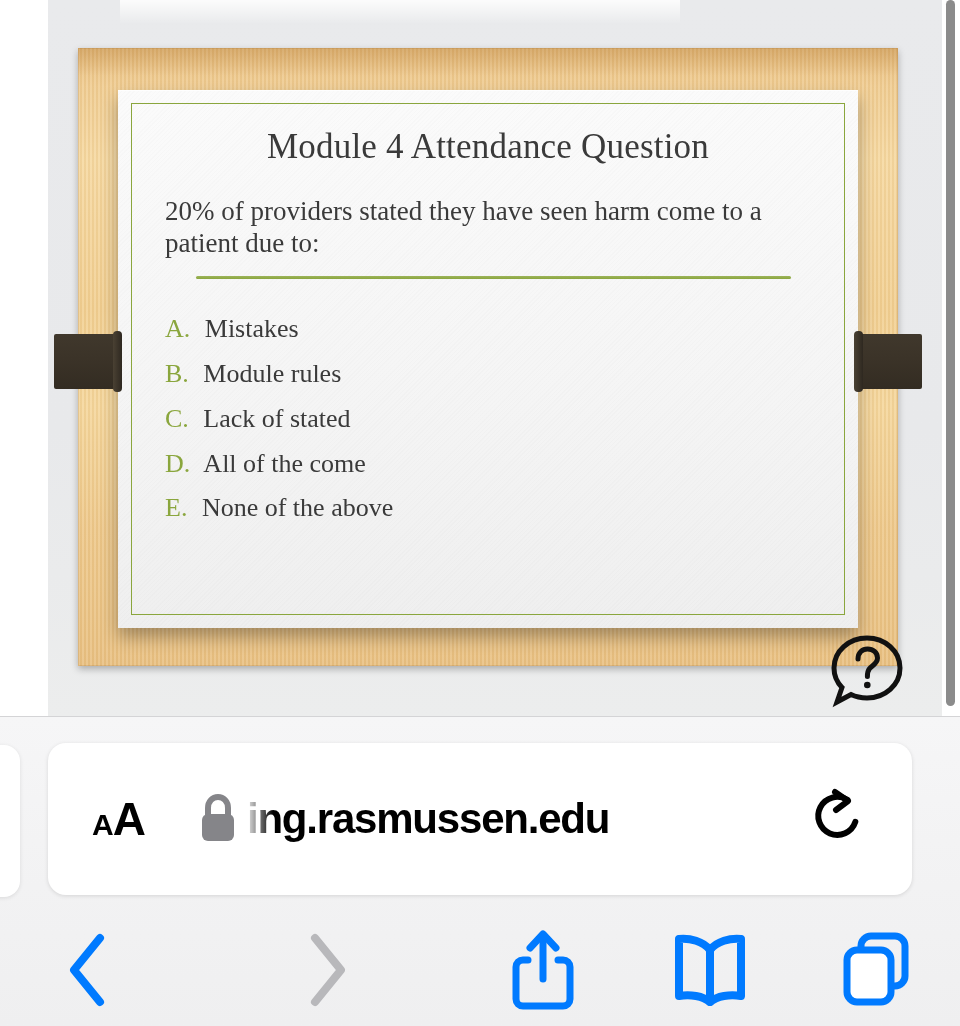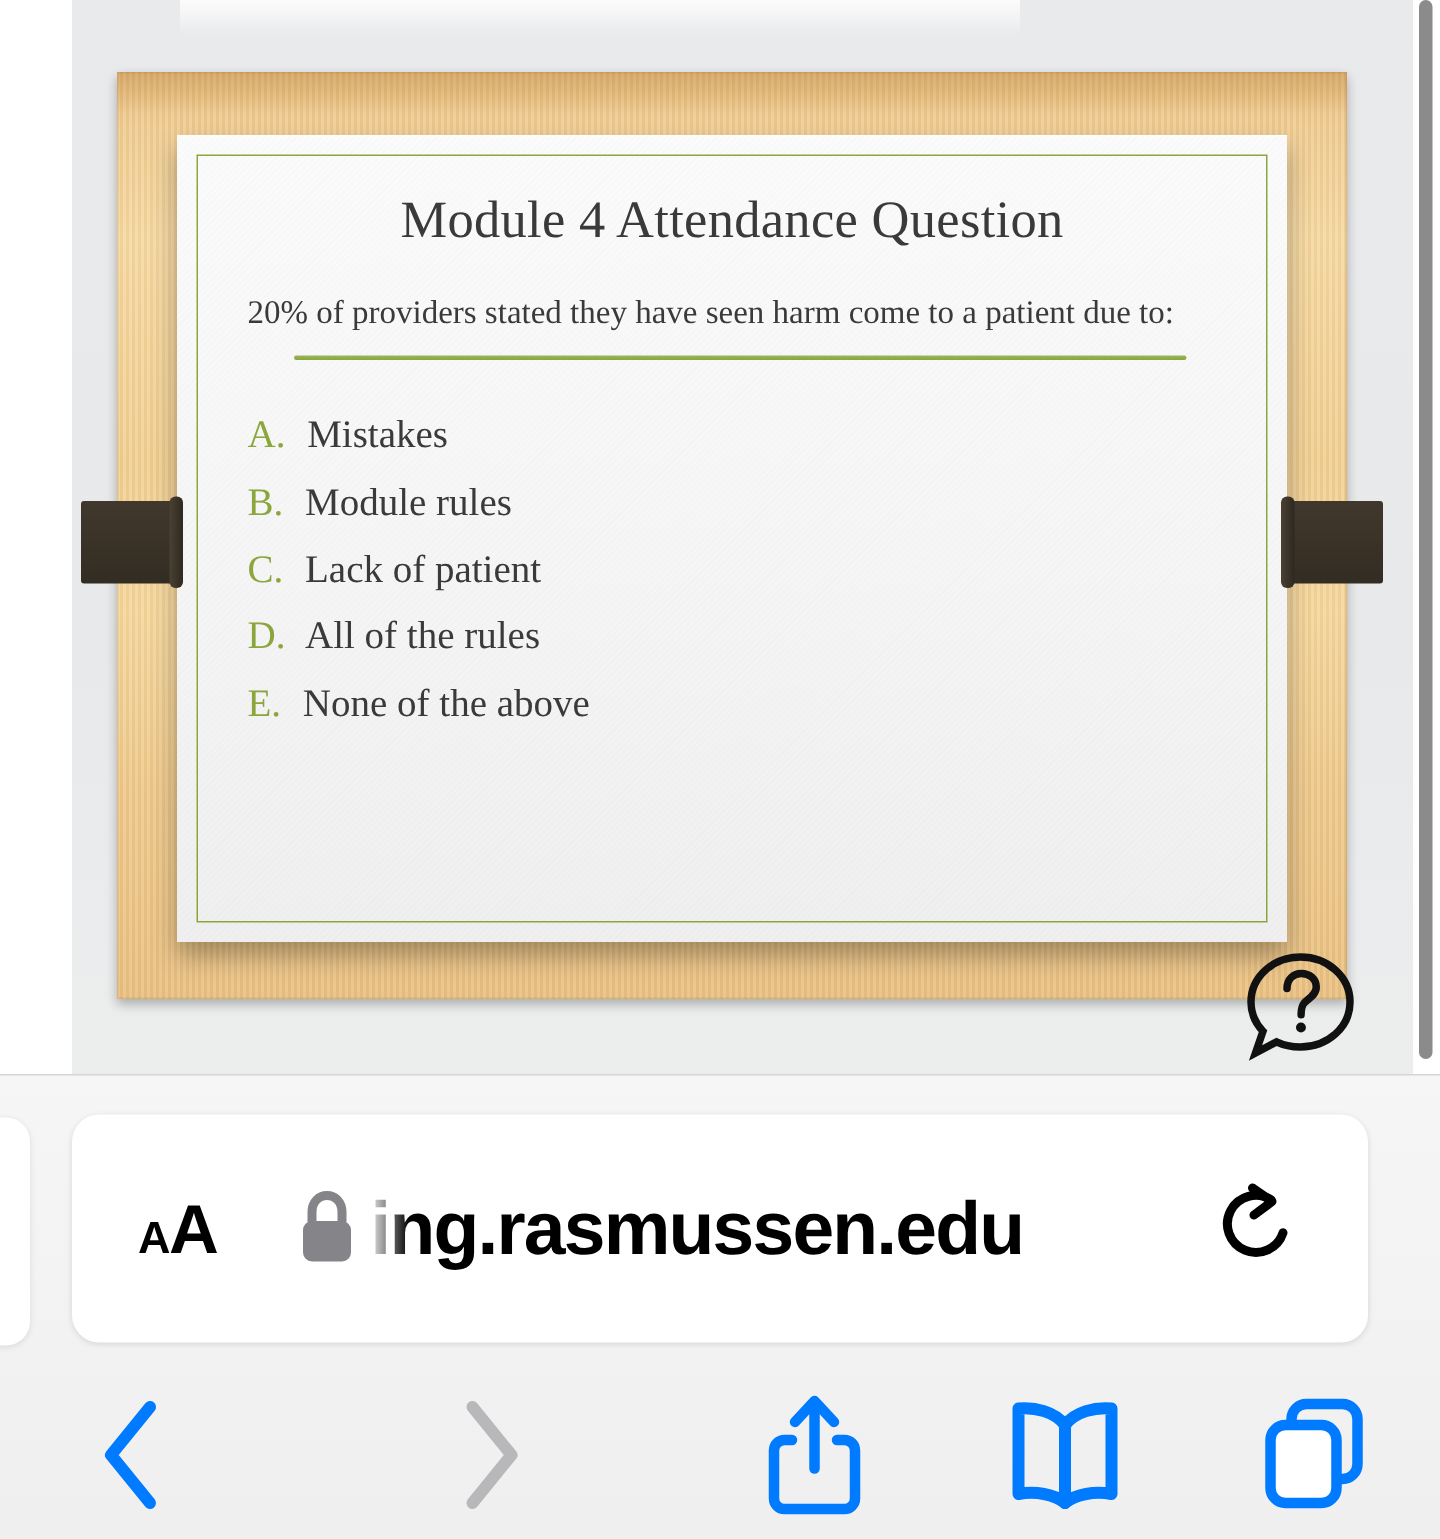--- a/index.html
+++ b/index.html
@@ -77,21 +77,21 @@
   
   #slide-text {
     position: absolute; left: 45px; top: 34px; right: 45px; bottom: 20px;
     font-family: "Liberation Serif", serif; color: #333333;
   }
   #slide-title {
     text-align: center; font-size: 35px; line-height: 1.1;
     color: #3a3a3a; letter-spacing: .2px; margin-top: 4px;
   }
   #slide-question {
-    margin-top: 28px; font-size: 22px; line-height: 1.22;
+    margin-top: 28px; font-size: 27px; line-height: 1.22;
     color: #3a3a3a; padding-left: 2px;
   }
   #slide-divider {
     margin: 16px 0 0 33px; height: 3px; width: 595px;
     background: linear-gradient(180deg,#9db45c,#8aa63d);
     border-radius: 2px;
   }
   #slide-options { margin-top: 28px; padding-left: 2px; }
   .option { font-size: 26px; line-height: 1.72; white-space: nowrap; }
   .option-letter { color: #8aa63d; margin-right: 8px; }
@@ -135,21 +135,21 @@
     color: #000000; font-weight: 700; letter-spacing: -1px;
   }
   #aa-small { font-size: 30px; }
   #aa-large { font-size: 46px; }
   #lock-wrap { margin-left: 52px; display: flex; align-items: center; }
   #url-text-wrap {
     flex: 1 1 auto; margin-left: 8px; overflow: hidden;
     position: relative; height: 60px; display: flex; align-items: center;
   }
   #url-text {
-    font-size: 50px; font-weight: 700; color: #000000; white-space: nowrap;
+    font-size: 42px; font-weight: 700; color: #000000; white-space: nowrap;
     letter-spacing: -1.2px;
     background: linear-gradient(90deg, rgba(0,0,0,.10) 0px, #000 26px);
     -webkit-background-clip: text; background-clip: text; color: transparent;
   }
   #reload-button { margin-right: 42px; display: flex; align-items: center; }
 
   
   #toolbar {
     position: absolute; left: 0; top: 196px; width: 960px; height: 114px;
     display: flex; align-items: center;
@@ -188,25 +188,25 @@
             <div class="option">
               <span class="option-letter">A.</span>
               <span class="option-label">Mistakes</span>
             </div>
             <div class="option">
               <span class="option-letter">B.</span>
               <span class="option-label">Module rules</span>
             </div>
             <div class="option">
               <span class="option-letter">C.</span>
-              <span class="option-label">Lack of patient</span>
+              <span class="option-label">Lack of stated</span>
             </div>
             <div class="option">
               <span class="option-letter">D.</span>
-              <span class="option-label">All of the rules</span>
+              <span class="option-label">All of the come</span>
             </div>
             <div class="option">
               <span class="option-letter">E.</span>
               <span class="option-label">None of the above</span>
             </div>
           </div>
         </div>
       </div>
     </div>
 

